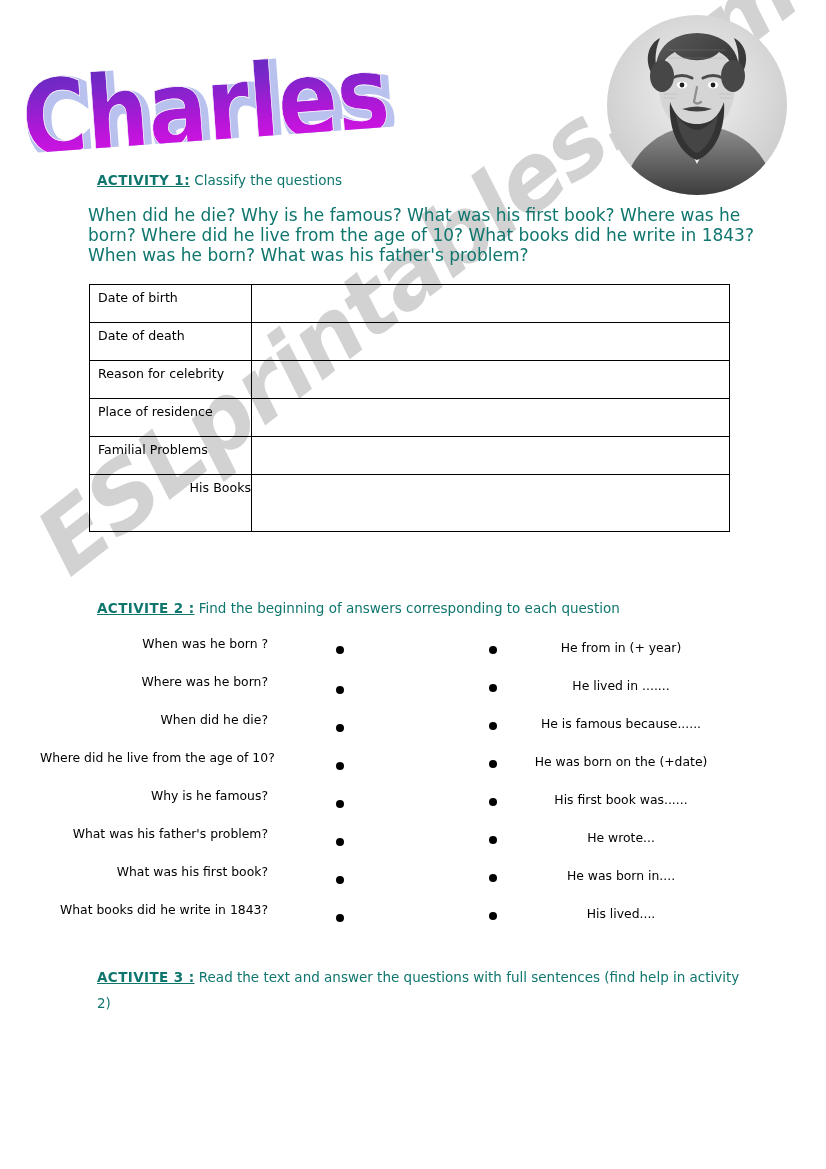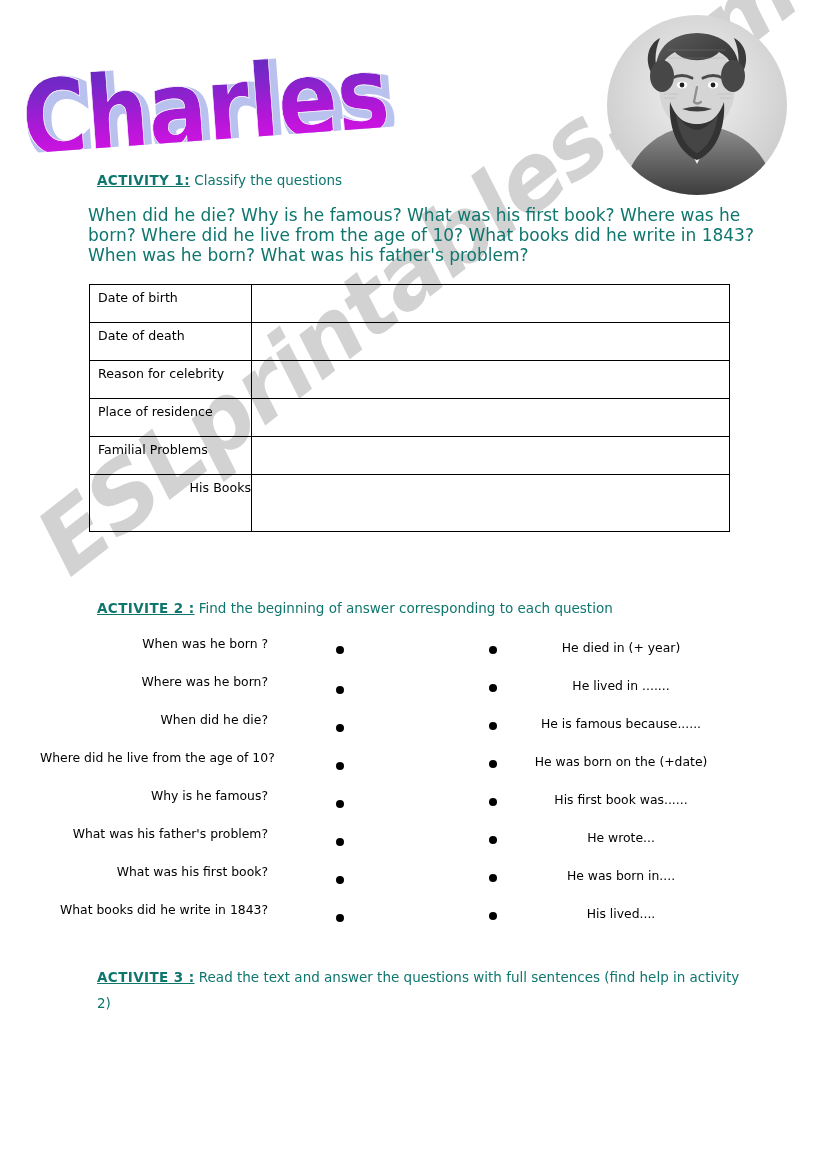--- a/index.html
+++ b/index.html
@@ -280,28 +280,28 @@
           <td class="label">Familial Problems</td>
           <td class="value"></td>
         </tr>
         <tr class="tall">
           <td class="label">His Books</td>
           <td class="value"></td>
         </tr>
       </tbody>
   </table>
 
-  <div id="activity2-head" class="doc-text act-line"><span class="act-head">ACTIVITE 2 :</span><span class="act-rest"> Find the beginning of answer corresponding to each question</span></div>
+  <div id="activity2-head" class="doc-text act-line"><span class="act-head">ACTIVITE 2 :</span><span class="act-rest"> Find the beginning of answers corresponding to each question</span></div>
 
   <div id="match-area">
       <div class="match-row" style="top: 0px;">
         <div class="q-text" style="top: 0px;">When was he born ?</div>
         <div class="q-bullet" style="top: 10px;"></div>
         <div class="a-bullet" style="top: 10px;"></div>
-        <div class="a-text" style="top: 4px;">He died in (+ year)</div>
+        <div class="a-text" style="top: 4px;">He from in (+ year)</div>
       </div>
       <div class="match-row" style="top: 0px; text-decoration: underline;">
         <div class="q-text" style="top: 38px;">Where was he born?</div>
         <div class="q-bullet" style="top: 50px;"></div>
         <div class="a-bullet" style="top: 48px;"></div>
         <div class="a-text" style="top: 42px;">He lived in .......</div>
       </div>
       <div class="match-row" style="top: 0px; padding-left: 48px;">
         <div class="q-text" style="top: 76px;">When did he die?</div>
         <div class="q-bullet" style="top: 88px;"></div>

